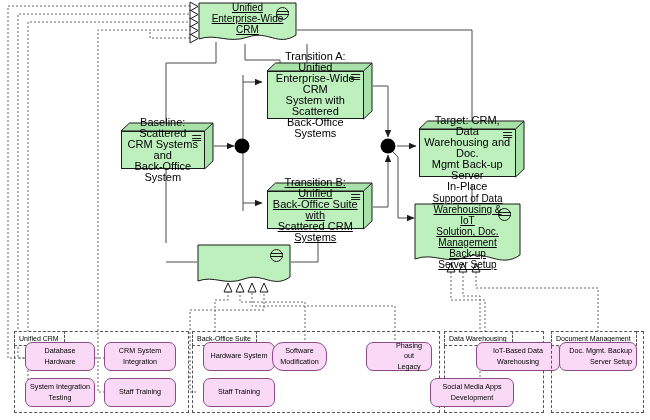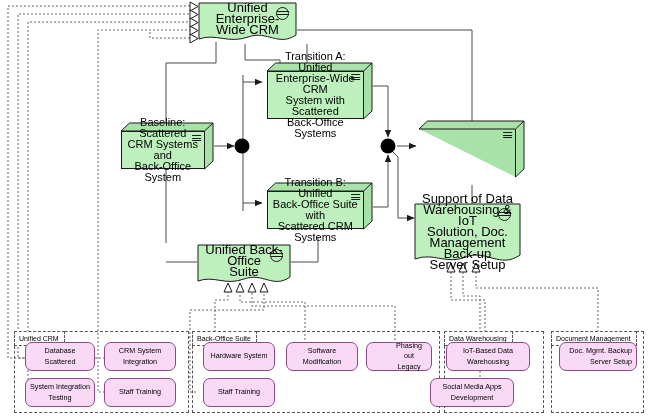--- a/index.html
+++ b/index.html
@@ -21,21 +21,21 @@
   }
   .nodebox .face span{display:block;width:100%;}
   .plateau-ic{position:absolute;right:13px;top:12px;width:9px;height:7px;}
   .plateau-ic i{display:block;height:1.4px;background:#1b1b1b;margin-bottom:1.3px;
     transform:skewX(-28deg);}
 
   .delivbox{position:absolute;}
   .delivbox .dtext{
     position:absolute;left:0;right:0;top:3px;bottom:14px;
     display:flex;align-items:center;justify-content:center;text-align:center;
-    font-size:13px;line-height:11px;padding:0 5px;box-sizing:border-box;
+    font-size:10px;line-height:11px;padding:0 11px;box-sizing:border-box;text-decoration:underline;
   }
   .deliv-ic{position:absolute;width:11px;height:11px;border:1.2px solid #1b1b1b;
     border-radius:50%;}
   .deliv-ic::before,.deliv-ic::after{content:"";position:absolute;left:-0.5px;right:-0.5px;
     height:1.2px;background:#1b1b1b;}
   .deliv-ic::before{top:2.7px;} .deliv-ic::after{top:6.2px;}
 
   .group{position:absolute;box-sizing:border-box;border:1px dashed #555;}
   .grouplabel{position:absolute;top:-1px;left:-1px;border:1px dashed #555;
     border-bottom:1px dashed #555;background:#ffffff;font-size:7px;
@@ -182,95 +182,97 @@
       <i></i>
   </div>
 </div>
 
 <div class="nodebox" style="left:266px;top:182px;width:107px;height:48px;">
   <svg width="107" height="48" style="position:absolute;left:0;top:0;">
     <path d="M1,9 L9.5,1 L106,1 L106,39 L97.5,47" fill="#a8e2a8" stroke="#1b1b1b" stroke-width="1"></path>
     <path d="M1,9 L97.5,9 L106,1" fill="none" stroke="#1b1b1b" stroke-width="1"></path>
     <path d="M97.5,9 L97.5,47" fill="none" stroke="#1b1b1b" stroke-width="1"></path>
   </svg>
-  <div class="face" style="left:1px;top:9px;right:9.5px;bottom:1px;background:#bdf0bd;">
+  <div class="face" style="left:1px;top:9px;right:9.5px;bottom:1px;background:#bdf0bd;text-decoration:underline;">
     <span>Transition B: Unified<br>Back-Office Suite with<br>Scattered CRM Systems</span>
   </div>
   <div class="plateau-ic" style="right:13px;top:12px;">
     <i></i>
       <i></i>
       <i></i>
   </div>
 </div>
 
 <div class="nodebox" style="left:418px;top:120px;width:107px;height:58px;">
   <svg width="107" height="58" style="position:absolute;left:0;top:0;">
     <path d="M1,9 L9.5,1 L106,1 L106,49 L97.5,57" fill="#a8e2a8" stroke="#1b1b1b" stroke-width="1"></path>
     <path d="M1,9 L97.5,9 L106,1" fill="none" stroke="#1b1b1b" stroke-width="1"></path>
     <path d="M97.5,9 L97.5,57" fill="none" stroke="#1b1b1b" stroke-width="1"></path>
   </svg>
+  <div class="face" style="left:1px;top:9px;right:9.5px;bottom:1px;background:#bdf0bd;">
+    <span>Target: CRM, Data<br>Warehousing and Doc.<br>Mgmt Back-up Server<br>In-Place</span>
+  </div>
   <div class="plateau-ic" style="right:13px;top:12px;">
     <i></i>
       <i></i>
       <i></i>
   </div>
 </div>
 
 <div class="delivbox" style="left:414px;top:203px;width:107px;height:64px;">
   <svg width="107" height="64">
     <path d="M1,1 L106,1 L106,52 C86,66 72,46 52,54 C32,62 20,49 1,56 z" fill="#bdf0bd" stroke="#1b1b1b" stroke-width="1"></path>
   </svg>
   <div class="deliv-ic" style="right:10px;top:5px;"></div>
   <div class="dtext" style="bottom:16px;margin-top:6px;">Support of Data<br>Warehousing &amp; IoT<br>Solution, Doc.<br>Management Back-up<br>Server Setup</div>
 </div>
 
 <div class="delivbox" style="left:197px;top:244px;width:94px;height:44px;">
   <svg width="94" height="44">
     <path d="M1,1 L93,1 L93,33 C76,45 66,28 47,35 C28,42 17,31 1,37 z" fill="#bdf0bd" stroke="#1b1b1b" stroke-width="1"></path>
   </svg>
   <div class="deliv-ic" style="right:8px;top:5px;"></div>
-  <div class="dtext">Unified Back-Office<br>Suite</div>
 </div>
 
 <div class="group" style="left:14px;top:331px;width:175px;height:82px;">
   <div class="grouplabel">Unified CRM</div>
 </div>
 <div class="wp" style="left:25px;top:342px;width:70px;height:29px;">
-  <span>Database Scattered</span>
+  <span>Database Hardware</span>
 </div>
 <div class="wp" style="left:104px;top:342px;width:72px;height:29px;">
   <span>CRM System<br>Integration</span>
 </div>
 <div class="wp" style="left:25px;top:378px;width:70px;height:29px;">
   <span>System Integration<br>Testing</span>
 </div>
 <div class="wp" style="left:104px;top:378px;width:72px;height:29px;">
   <span>Staff Training</span>
 </div>
 
 <div class="group" style="left:192px;top:331px;width:248px;height:82px;">
   <div class="grouplabel">Back-Office Suite</div>
 </div>
 <div class="wp" style="left:203px;top:342px;width:72px;height:29px;">
   <span>Hardware System</span>
 </div>
-<div class="wp" style="left:286px;top:342px;width:72px;height:29px;">
+<div class="wp" style="left:272px;top:342px;width:55px;height:29px;border-radius:11px;">
   <span>Software<br>Modification</span>
 </div>
 <div class="wp" style="left:366px;top:342px;width:66px;height:29px;padding-left:24px;">
   <span>Phasing out<br>Legacy</span>
 </div>
 <div class="wp" style="left:203px;top:378px;width:72px;height:29px;">
   <span>Staff Training</span>
 </div>
 
 <div class="group" style="left:444px;top:331px;width:100px;height:82px;">
   <div class="grouplabel">Data Warehousing</div>
 </div>
-<div class="wp" style="left:446px;top:342px;width:84px;height:29px;">
+<div class="wp" style="left:476px;top:342px;width:84px;height:29px;">
   <span>IoT-Based Data<br>Warehousing</span>
 </div>
 <div class="wp" style="left:430px;top:378px;width:84px;height:29px;">
   <span>Social Media Apps<br>Development</span>
 </div>
 
 <div class="group" style="left:551px;top:331px;width:93px;height:82px;">
   <div class="grouplabel">Document Management</div>
 </div>
 <div class="wp" style="left:559px;top:342px;width:78px;height:29px;text-align:right;">

